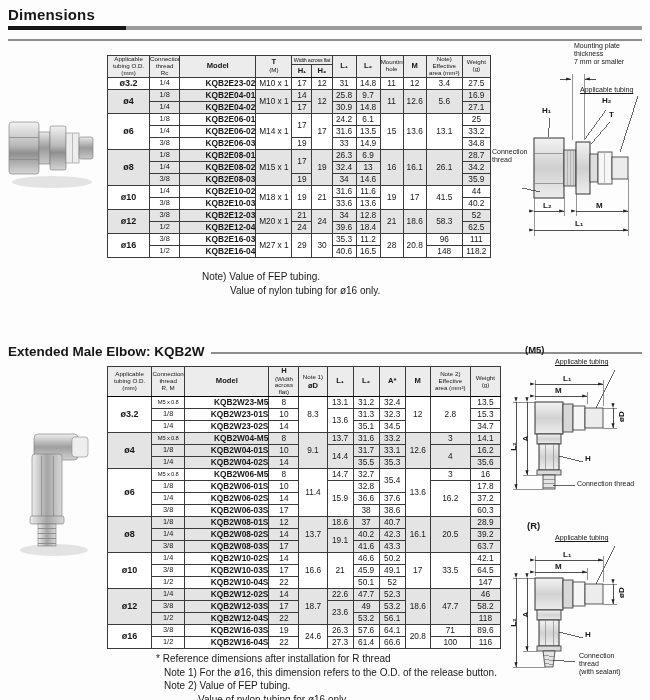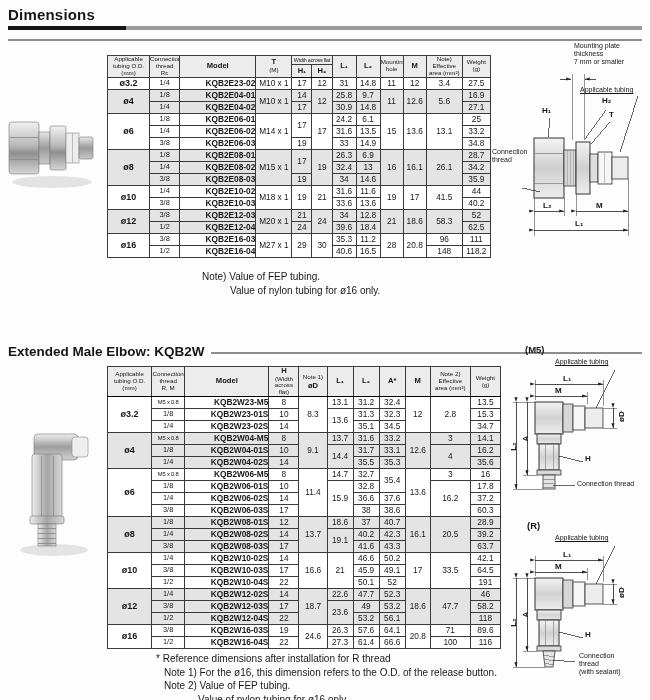--- a/index.html
+++ b/index.html
@@ -570,21 +570,21 @@
         <td>45.9</td>
         <td>49.1</td>
         <td>64.5</td>
       </tr>
       <tr>
         <td class="thr">1/2</td>
         <td class="mod">KQB2W10-04S</td>
         <td>22</td>
         <td>50.1</td>
         <td>52</td>
-        <td>191</td>
+        <td>147</td>
       </tr>
       <tr class="shade grp">
         <td rowspan="3" class="tub">ø12</td>
         <td class="thr">1/4</td>
         <td class="mod">KQB2W12-02S</td>
         <td>14</td>
         <td rowspan="3">18.7</td>
         <td>22.6</td>
         <td>47.7</td>
         <td>52.3</td>

